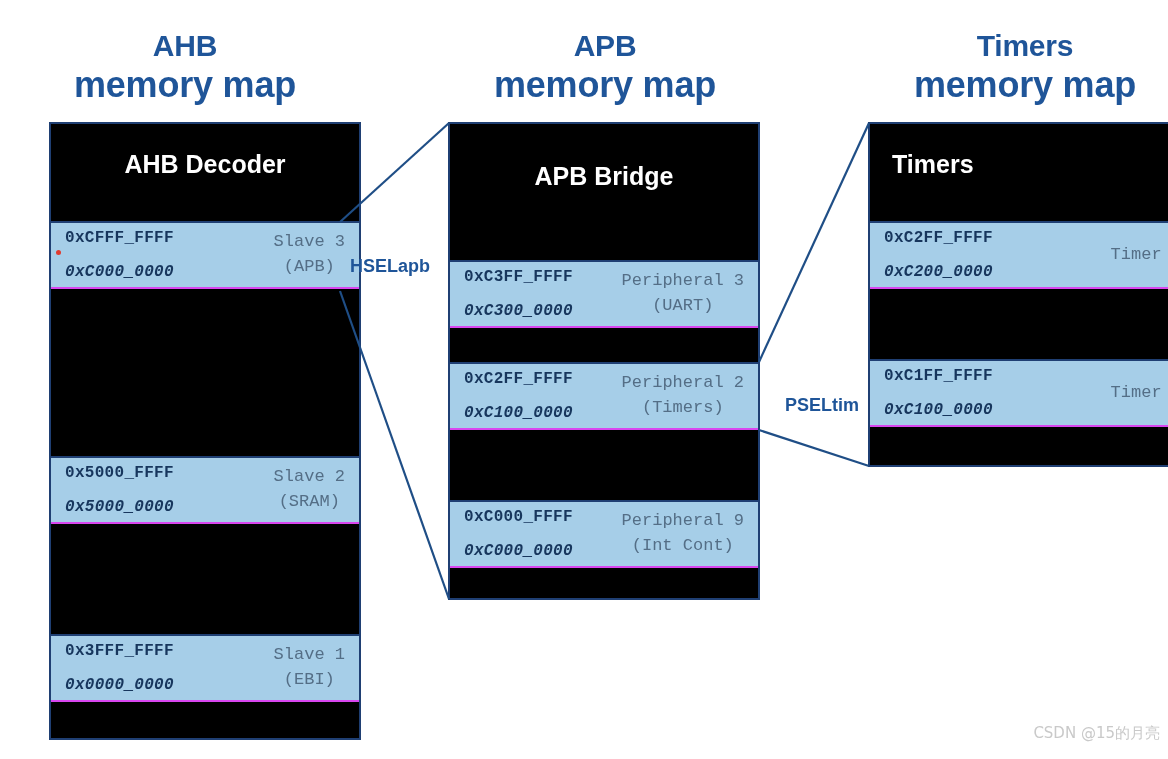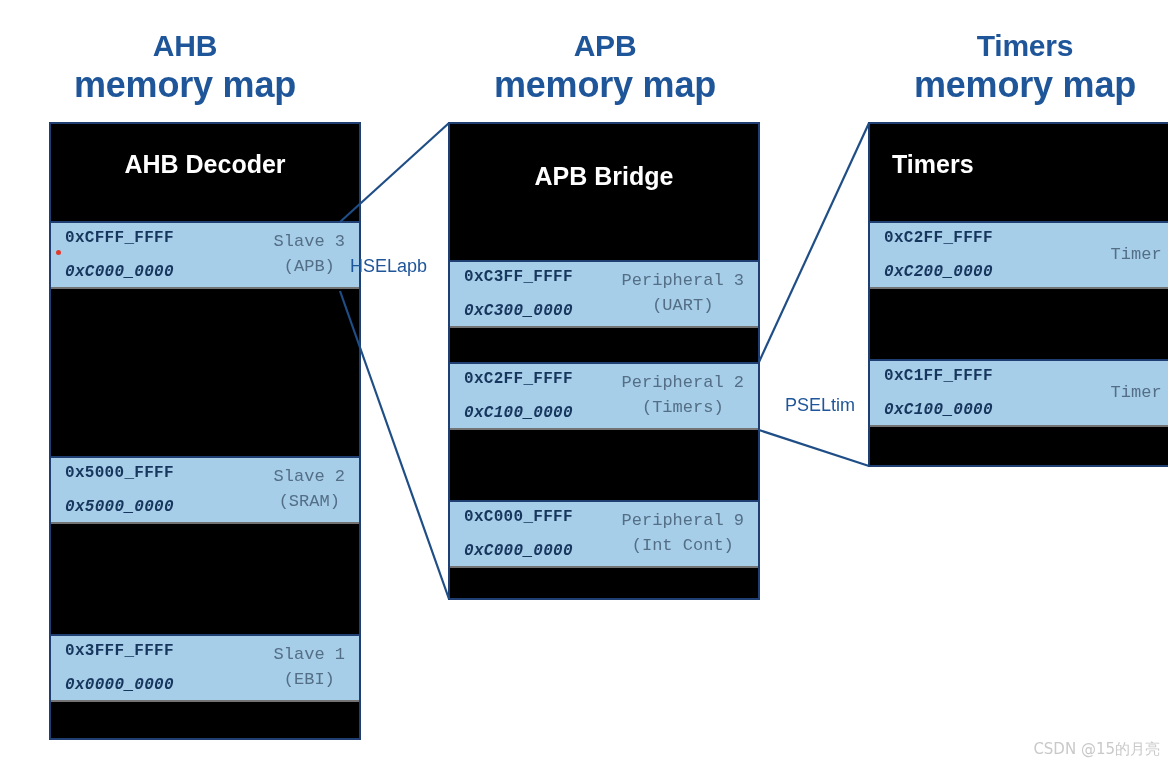--- a/index.html
+++ b/index.html
@@ -60,21 +60,21 @@
   }
   .map-header.center { text-align: center; }
   .map-header.left   { text-align: left; padding-left: 22px; }
 
   
   .band {
     position: absolute;
     left: 0; right: 0;
     background: #a6cee8;
     border-top: 2px solid #1f3f73;
-    border-bottom: 2px solid #737373;
+    border-bottom: 2px solid #d946ef;
     box-sizing: border-box;
   }
   .band .addr {
     position: absolute;
     left: 14px;
     color: #17365d;
     font-family: "Liberation Mono", monospace;
     font-weight: bold;
     font-size: 16px;
     letter-spacing: 0.3px;
@@ -103,41 +103,41 @@
     width: 1168px;
     height: 759px;
     pointer-events: none;
   }
 
   
   .sig-label {
     position: absolute;
     color: #1f5599;
     font-family: "Liberation Sans", sans-serif;
-    font-weight: normal;
+    font-weight: bold;
     font-size: 18px;
     white-space: nowrap;
   }
   #sig-hselapb { left: 350px; top: 256px; }
   #sig-pseltim { left: 785px; top: 395px; }
 
   
   #cursor-dot {
     position: absolute;
     left: 56px;
     top: 250px;
     width: 5px;
     height: 5px;
     background: #e03a2f;
     border-radius: 50%;
   }
   #watermark {
     position: absolute;
     right: 8px;
-    bottom: 0;
+    bottom: 16px;
     color: #c9c9c9;
     font-family: "DejaVu Sans", sans-serif;
     font-size: 15px;
     white-space: nowrap;
   }
 </style>
 </head>
 <body>
 
 <div class="stage">

